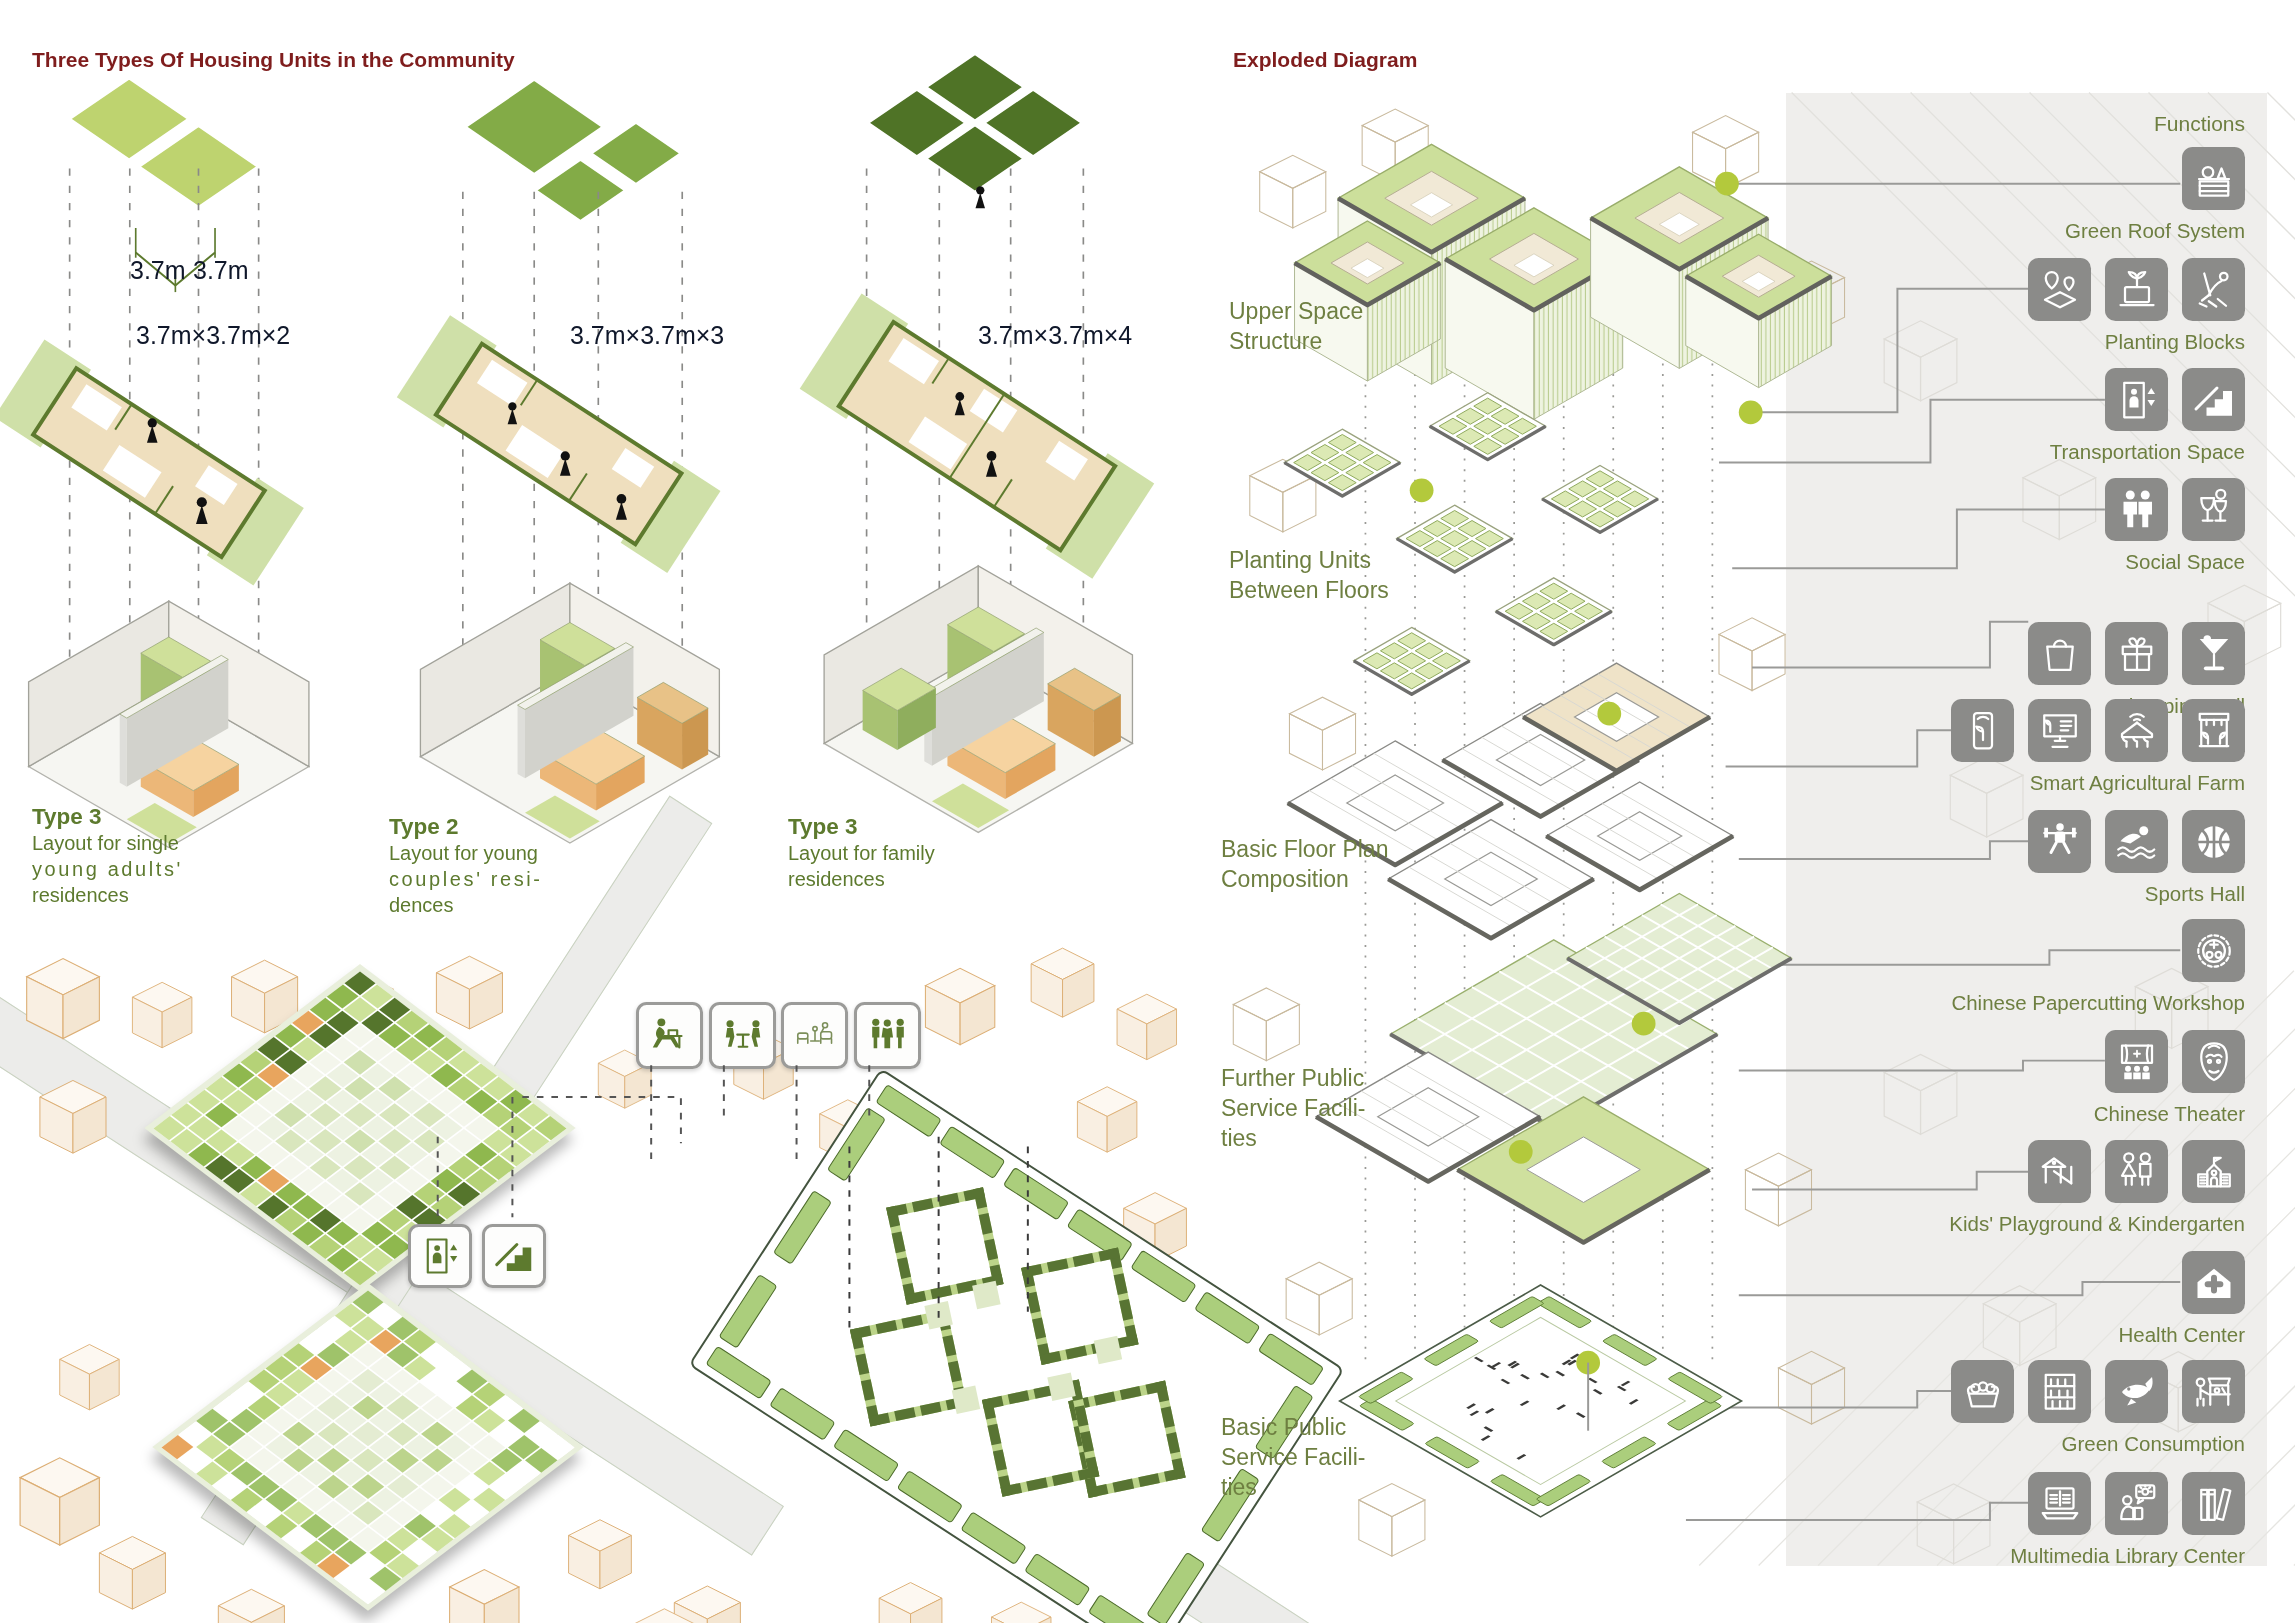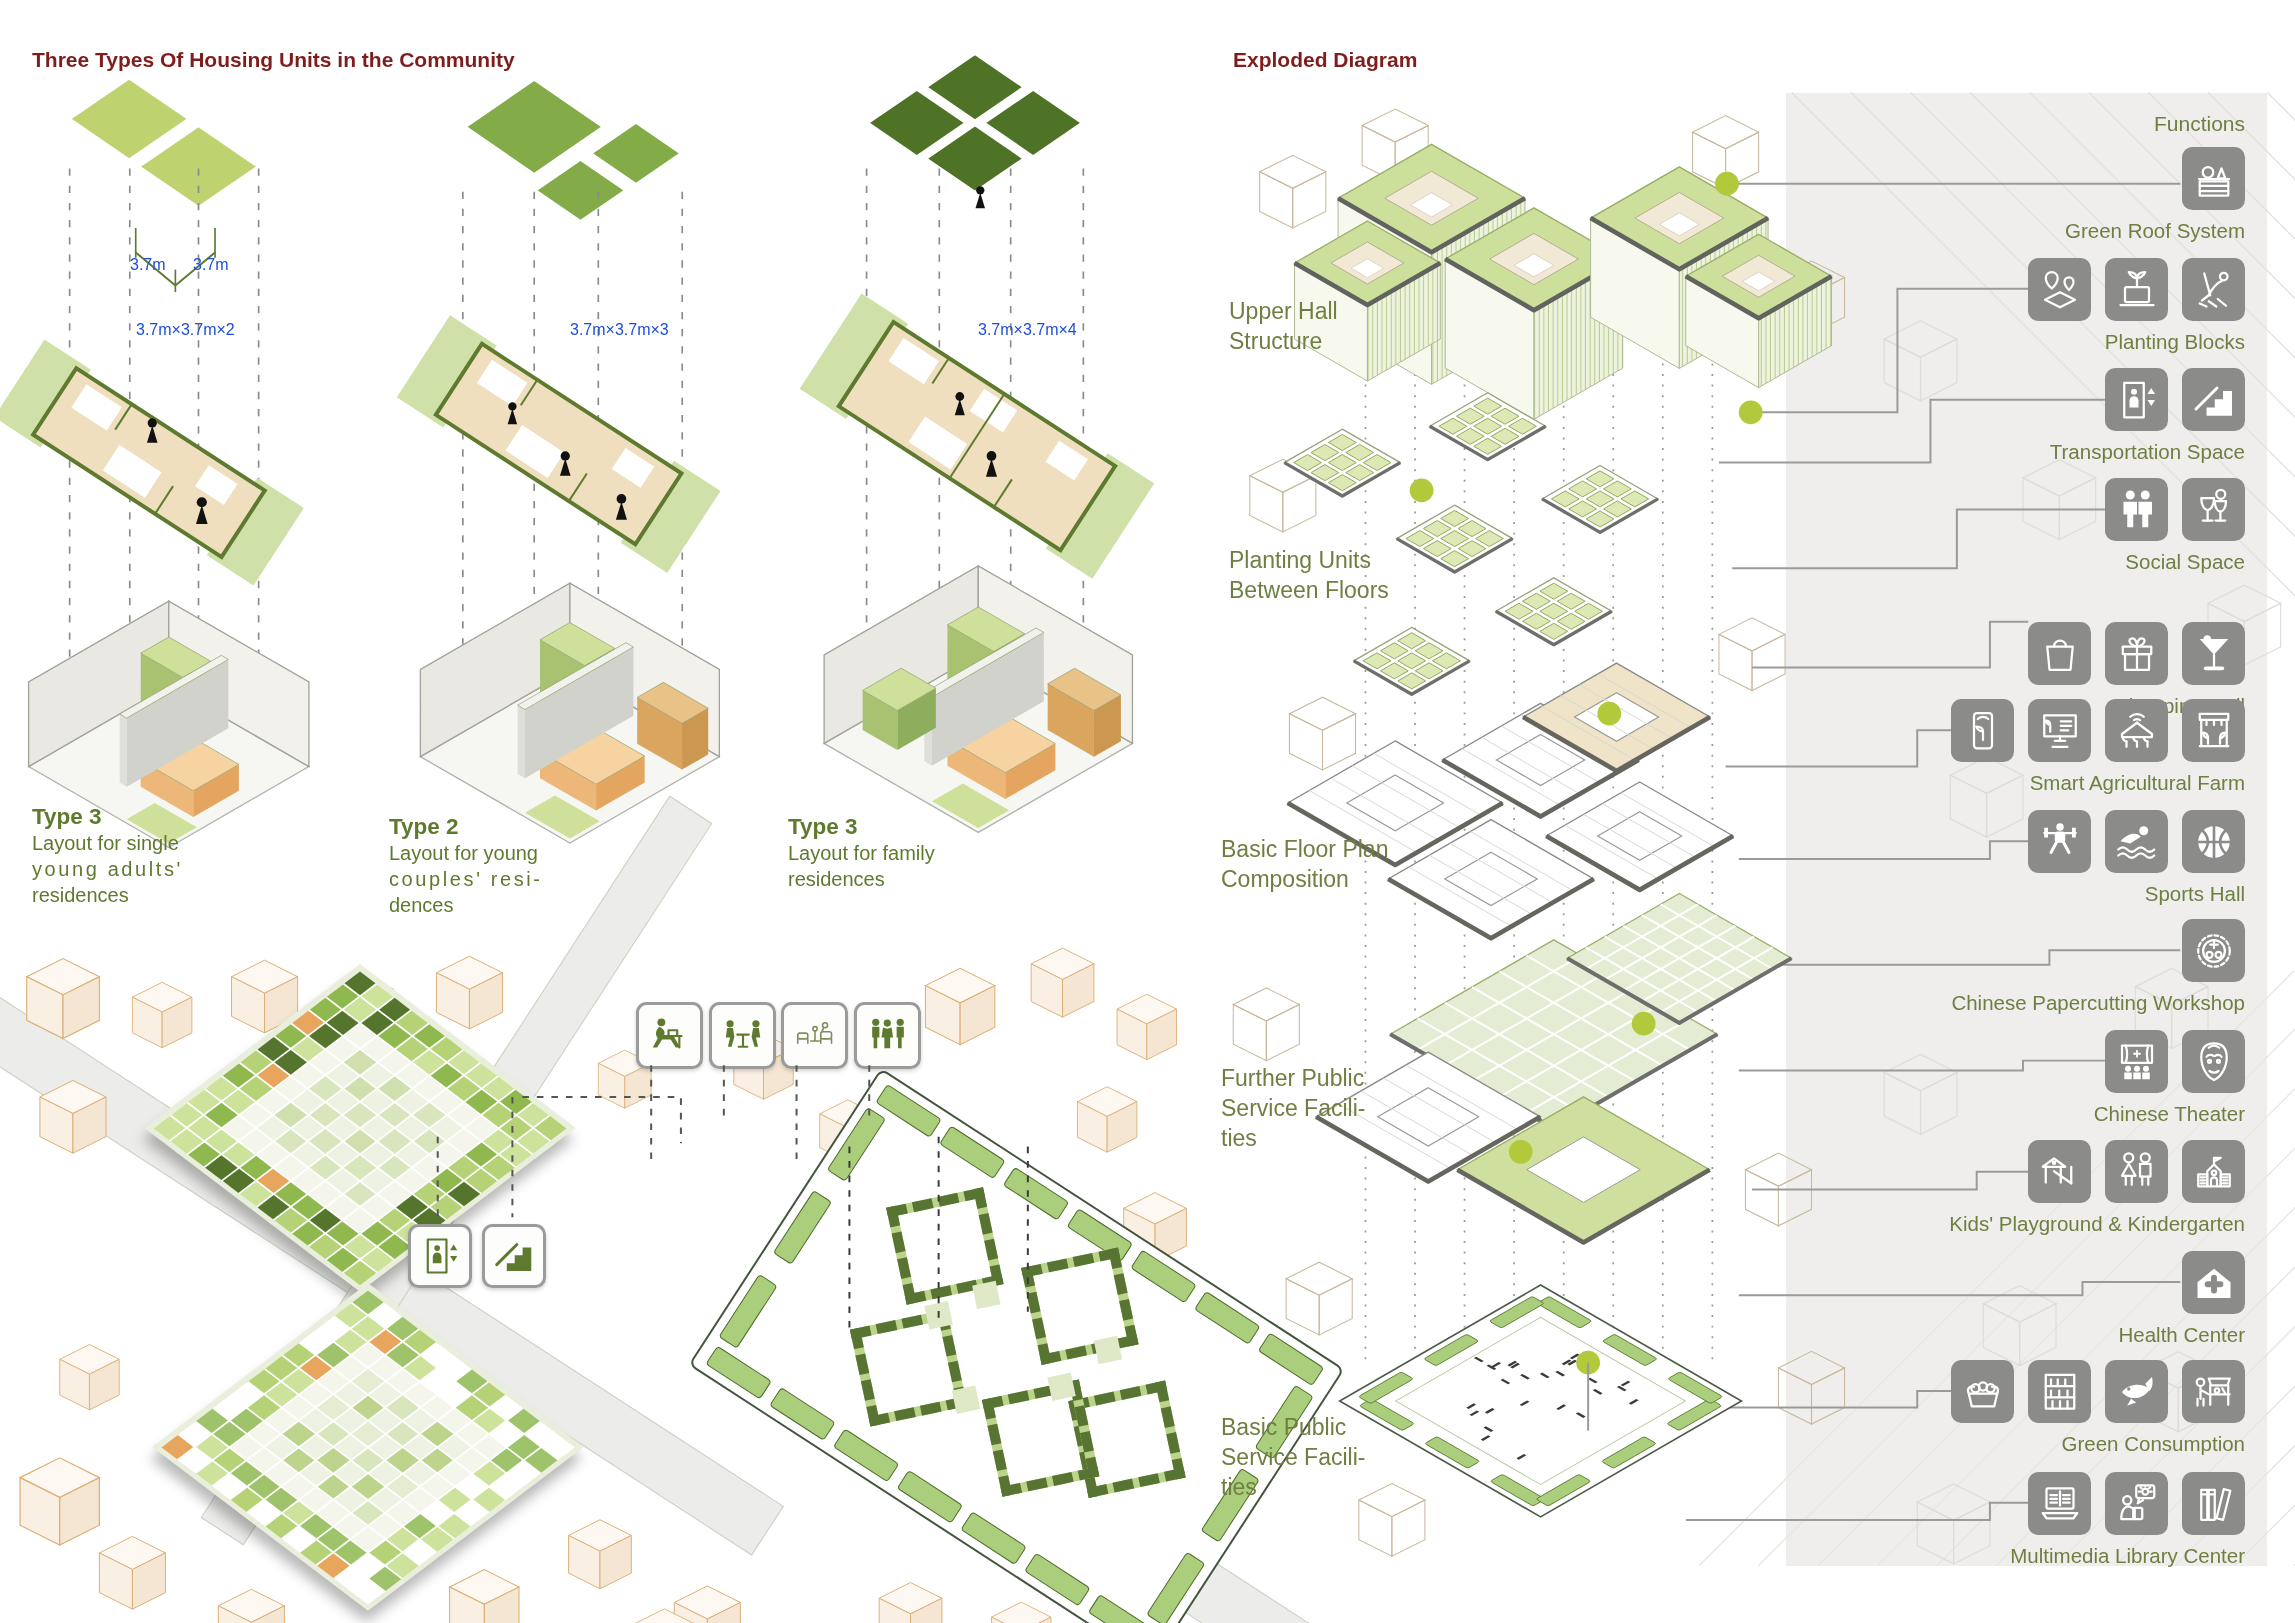--- a/index.html
+++ b/index.html
@@ -1,20 +1,20 @@
 <!DOCTYPE html>
 <html style="font-size:10.6px"><head>
 <meta charset="utf-8">
 <style>
   html,body{margin:0;padding:0;background:#fff;}
   #canvas{position:relative;width:2295px;height:1623px;background:#fff;overflow:hidden;
           font-family:"Liberation Sans",sans-serif;}
   .abs{position:absolute;}
   .sec-title{font-size:21px;font-weight:700;color:#7f1d1d;letter-spacing:0px;white-space:nowrap;}
-  .green-dim{color:#1d4ed8;font-size:16px;white-space:nowrap;}
+  .green-dim{color:#0f172a;font-size:25px;white-space:nowrap;}
   .type-name{color:#5d7a2e;font-size:22.5px;font-weight:700;}
   .type-desc{color:#5d7a2e;font-size:20px;line-height:26px;}
   .lvl-label{color:#6e7f41;font-size:23px;line-height:30px;}
   .fn-heading{color:#6e7f41;font-size:21px;text-align:right;white-space:nowrap;}
   .fn-row{position:absolute;right:50px;text-align:right;}
   .fn-icons{display:flex;gap:14px;justify-content:flex-end;}
   .fn-tile{width:63px;height:63px;background:#8b8b89;border-radius:10.6px;display:flex;align-items:center;justify-content:center;}
   .fn-tile svg{width:48px;height:48px;}
   .fn-label{margin-top:9.3px;color:#6e7f41;font-size:20.5px;white-space:nowrap;}
   .act-card{position:absolute;width:61px;height:61px;background:#fdfdfc;border:3.3px solid #9b9b99;border-radius:10.6px;
@@ -1174,21 +1174,21 @@
       <circle cx="868" cy="624" r="18" fill="#b3c93c"></circle>
       <circle cx="370" cy="742" r="18" fill="#b3c93c"></circle>
       <circle cx="706" cy="1549" r="18" fill="#b3c93c"></circle>
       <circle cx="520" cy="1743" r="18" fill="#b3c93c"></circle>
       <circle cx="654" cy="1080" r="18" fill="#b3c93c"></circle>
       <circle cx="622" cy="2062" r="18" fill="#b3c93c"></circle>
       <line x1="622" y1="2062" x2="622" y2="2165" stroke="#9a9a98" stroke-width="3"></line>
     </svg>
 
   <div class="abs lvl-label" style="left:1229px;top:296px;">
-    <div>Upper Hall</div>
+    <div>Upper Space</div>
     <div>Structure</div>
   </div>
   <div class="abs lvl-label" style="left:1229px;top:545px;">
     <div>Planting Units</div>
     <div>Between Floors</div>
   </div>
   <div class="abs lvl-label" style="left:1221px;top:834px;">
     <div>Basic Floor Plan</div>
     <div>Composition</div>
   </div>

